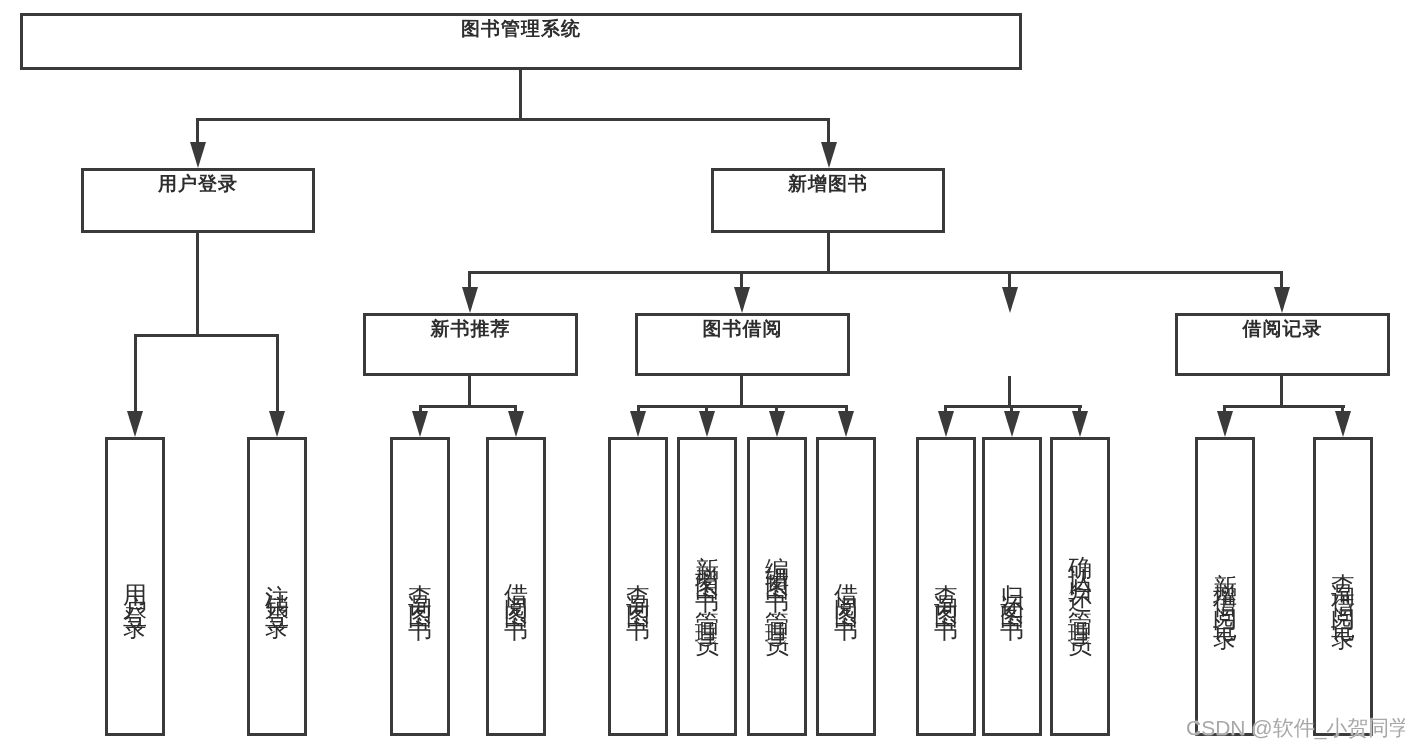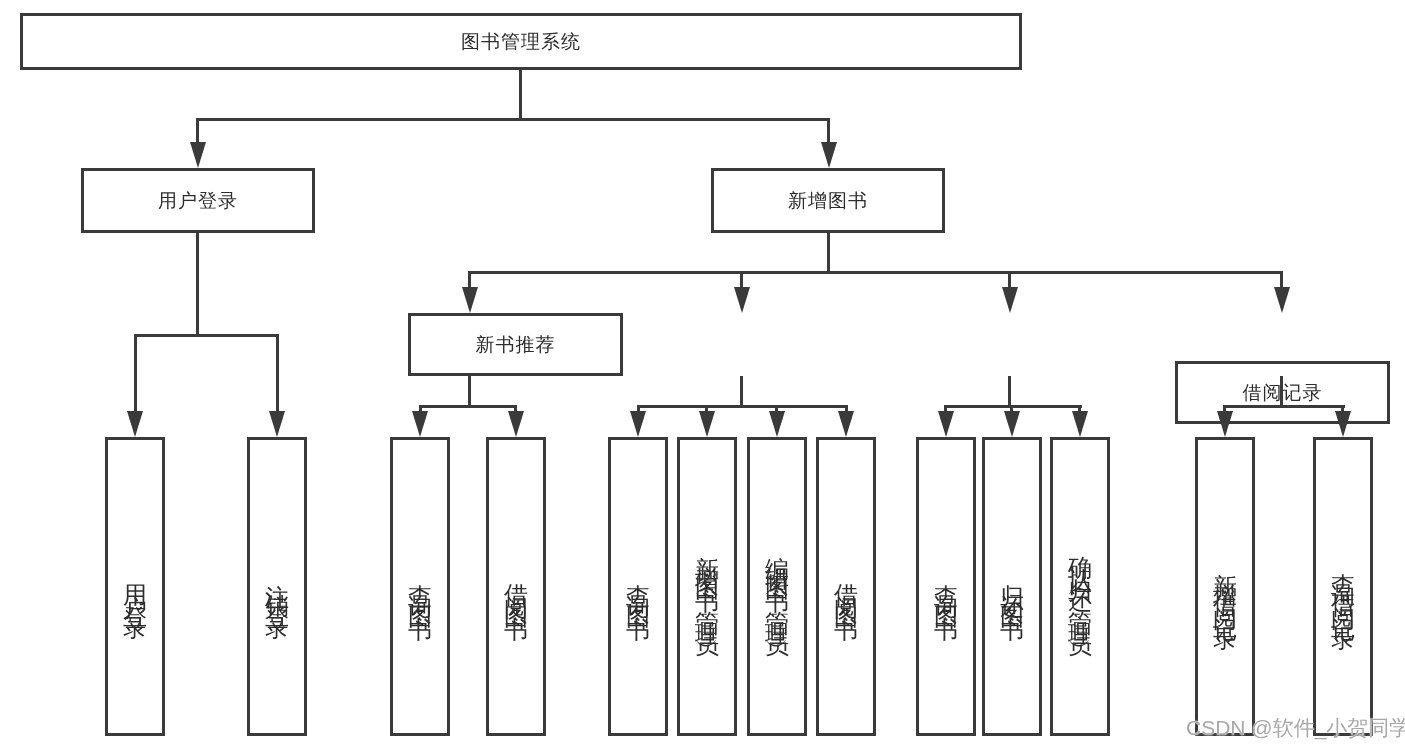--- a/index.html
+++ b/index.html
@@ -2,21 +2,21 @@
 <html><head>
 <meta charset="utf-8">
 <style>
   html,body { margin:0; padding:0; background:#ffffff; }
   #stage {
     position:relative; width:1405px; height:747px; background:#ffffff;
     font-family:"Liberation Sans", sans-serif; color:#2d2d2d; overflow:hidden;
   }
   .box {
     position:absolute; box-sizing:border-box; background:#ffffff;
-    border:3px solid #3a3a3a; display:flex; align-items:center; justify-content:center;
+    border:3px solid #3a3a3a; display:flex; align-items:flex-start; justify-content:center;font-weight:bold;
   }
   .box .lbl { font-size:19px; letter-spacing:1px; color:#2d2d2d; white-space:nowrap; }
   .vbox {
     position:absolute; box-sizing:border-box; background:#ffffff;
     border:3px solid #3a3a3a; display:flex; align-items:center; justify-content:center;
     width:60px; top:437px; height:299px;
   }
   .vbox .vlbl {
     writing-mode:vertical-rl; text-orientation:mixed;
     font-size:24px; letter-spacing:11px; color:#2d2d2d; line-height:1;
@@ -67,24 +67,27 @@
   <div class="hline" style="left:468px; top:271px; width:815px;"></div>
   <div class="vline" style="left:468px;  top:271px; height:24px;"></div>
   <div class="arrow" style="left:462px;  top:287px;"></div>
   <div class="vline" style="left:740px;  top:271px; height:24px;"></div>
   <div class="arrow" style="left:734px;  top:287px;"></div>
   <div class="vline" style="left:1008px; top:271px; height:24px;"></div>
   <div class="arrow" style="left:1002px; top:287px;"></div>
   <div class="vline" style="left:1280px; top:271px; height:24px;"></div>
   <div class="arrow" style="left:1274px; top:287px;"></div>
 
-  <div class="box" style="left:363px; top:313px; width:215px; height:63px;margin-left:45px;">
+  <div class="box" style="left:363px; top:313px; width:215px; height:63px;">
     <span class="lbl">新书推荐</span>
   </div>
-  <div class="box" style="left:1175px; top:313px; width:215px; height:63px;margin-top:48px;">
+  <div class="box" style="left:635px; top:313px; width:215px; height:63px;">
+    <span class="lbl">图书借阅</span>
+  </div>
+  <div class="box" style="left:1175px; top:313px; width:215px; height:63px;">
     <span class="lbl">借阅记录</span>
   </div>
 
   <div class="vline" style="left:468px; top:376px; height:32px;"></div>
   <div class="hline" style="left:419px; top:405px; width:98px;"></div>
   <div class="vline" style="left:419px; top:405px; height:16px;"></div>
   <div class="arrow" style="left:412px; top:411px;"></div>
   <div class="vline" style="left:514px; top:405px; height:16px;"></div>
   <div class="arrow" style="left:508px; top:411px;"></div>
 

